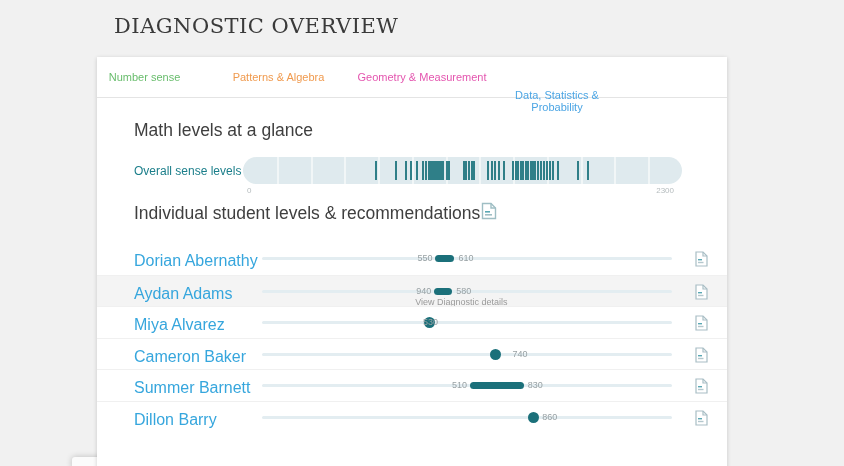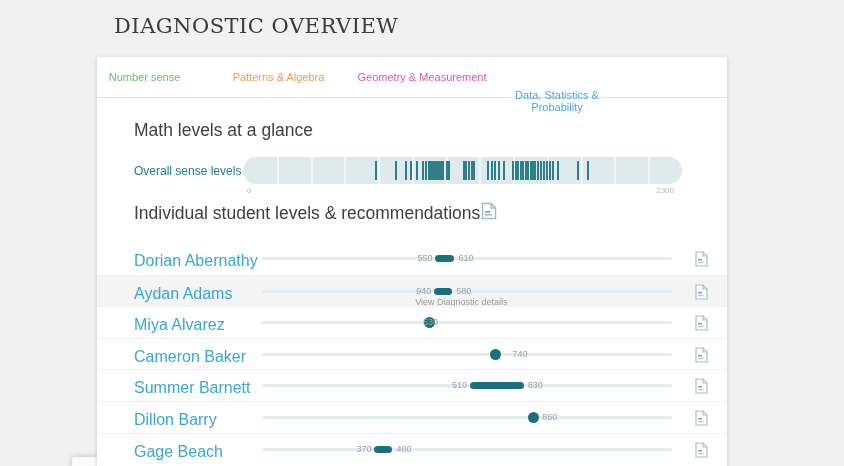--- a/index.html
+++ b/index.html
@@ -277,29 +277,14 @@
       <svg width="13" height="16" viewBox="0 0 13 16">
         <path d="M1 1 h7 l4 4 v10 h-11 z" fill="#ffffff" stroke="#a9bec5" stroke-width="1.2"></path>
         <path d="M8 1 v4 h4" fill="none" stroke="#a9bec5" stroke-width="1.2"></path>
         <rect x="3" y="8" width="4" height="1.4" fill="#5aa8b4"></rect>
         <rect x="3" y="10.8" width="5.5" height="1.4" fill="#b4c7cd"></rect>
       </svg>
     </span>
   <div class="level-dot" style="left: 430.731px;"></div>
         <span class="val" style="left: 445.231px;">860</span>
       </div>
-      <div class="row">
-    <a class="student-name">Gage Beach</a>
-    <div class="track"></div>
-    <span class="row-icon">
-      <svg width="13" height="16" viewBox="0 0 13 16">
-        <path d="M1 1 h7 l4 4 v10 h-11 z" fill="#ffffff" stroke="#a9bec5" stroke-width="1.2"></path>
-        <path d="M8 1 v4 h4" fill="none" stroke="#a9bec5" stroke-width="1.2"></path>
-        <rect x="3" y="8" width="4" height="1.4" fill="#5aa8b4"></rect>
-        <rect x="3" y="10.8" width="5.5" height="1.4" fill="#b4c7cd"></rect>
-      </svg>
-    </span>
-  <div class="range-bar" style="left: 277.423px; width: 18px;"></div>
-        <span class="val" style="left: 253.423px; width: 21px; text-align: right;">370</span>
-        <span class="val" style="left: 299.423px;">400</span>
-      </div>
     </div>
 </div>
 
 </body></html>

